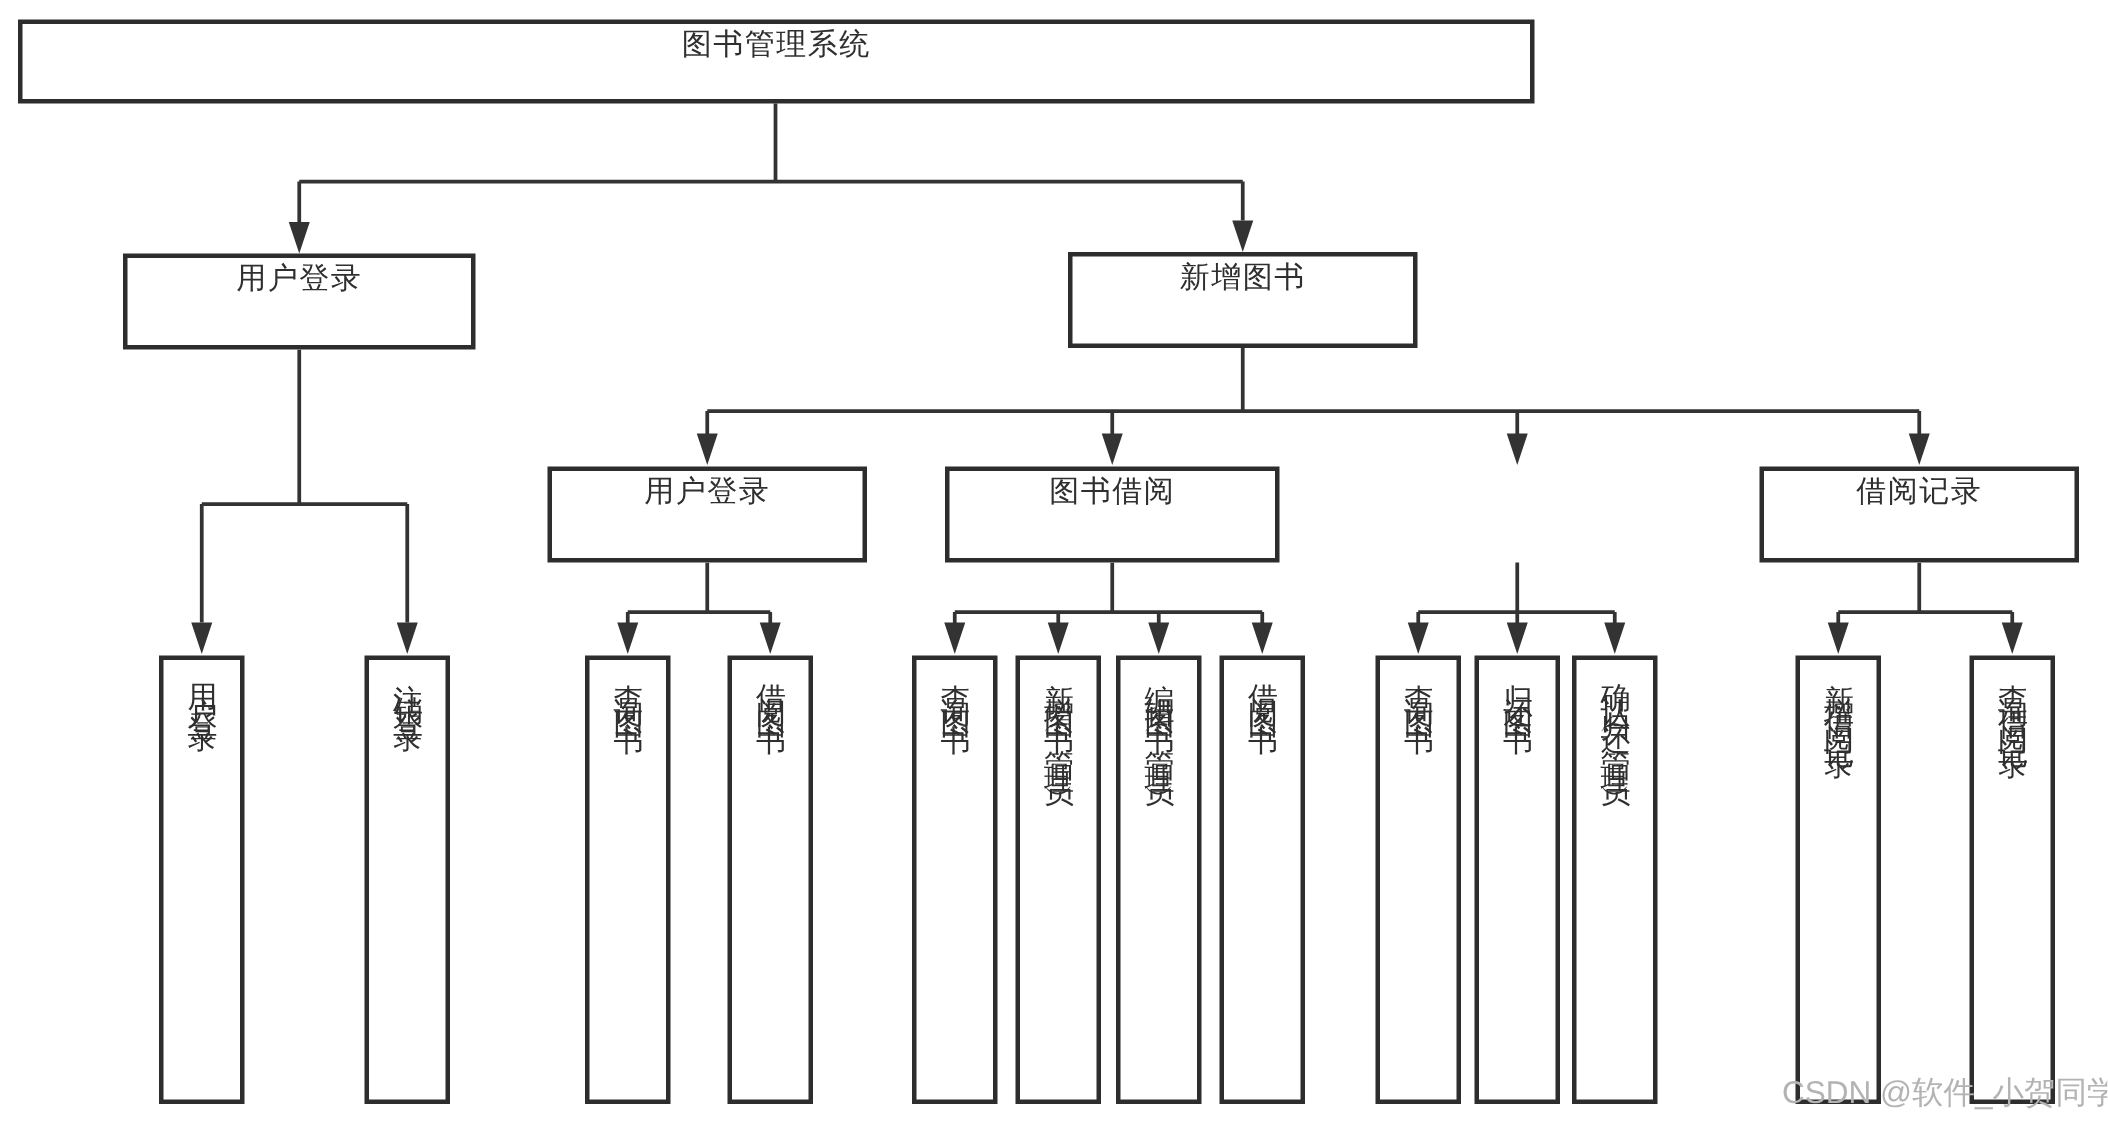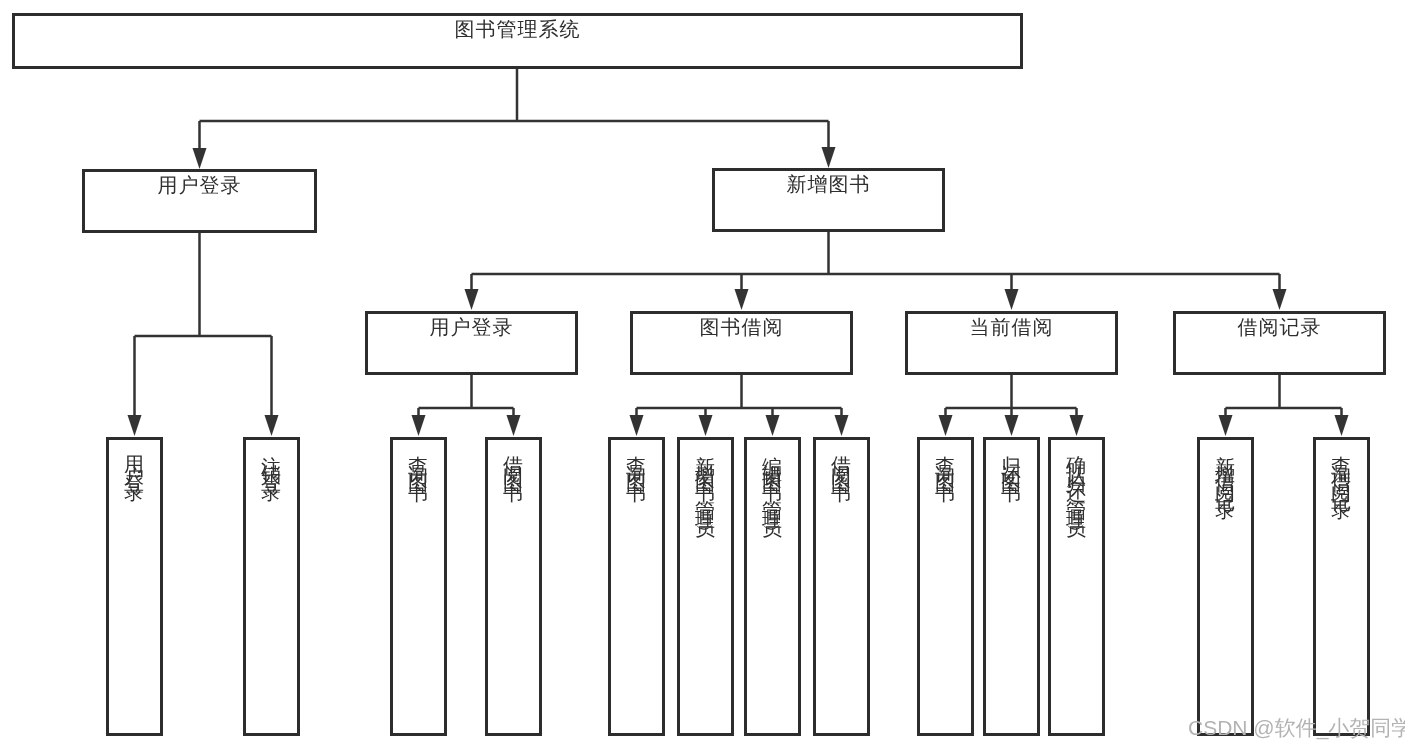--- a/index.html
+++ b/index.html
@@ -117,23 +117,20 @@
   <div class="node" style="left:712px; top:168px; width:233px; height:64px;">
     <span class="hlabel">新增图书</span>
   </div>
 
   <div class="node" style="left:365px; top:311px; width:213px; height:64px;">
     <span class="hlabel">用户登录</span>
   </div>
   <div class="node" style="left:630px; top:311px; width:223px; height:64px;font-family:Liberation Mono, monospace;">
     <span class="hlabel">图书借阅</span>
   </div>
-  <div class="node" style="left:905px; top:311px; width:213px; height:64px;">
-    <span class="hlabel">当前借阅</span>
-  </div>
   <div class="node" style="left:1173px; top:311px; width:213px; height:64px;">
     <span class="hlabel">借阅记录</span>
   </div>
 
   <div class="node" style="left:106px; top:437px; width:57px; height:299px;">
     <span class="vlabel">用户登录</span>
   </div>
   <div class="node" style="left:243px; top:437px; width:57px; height:299px;">
     <span class="vlabel">注销登录</span>
   </div>

